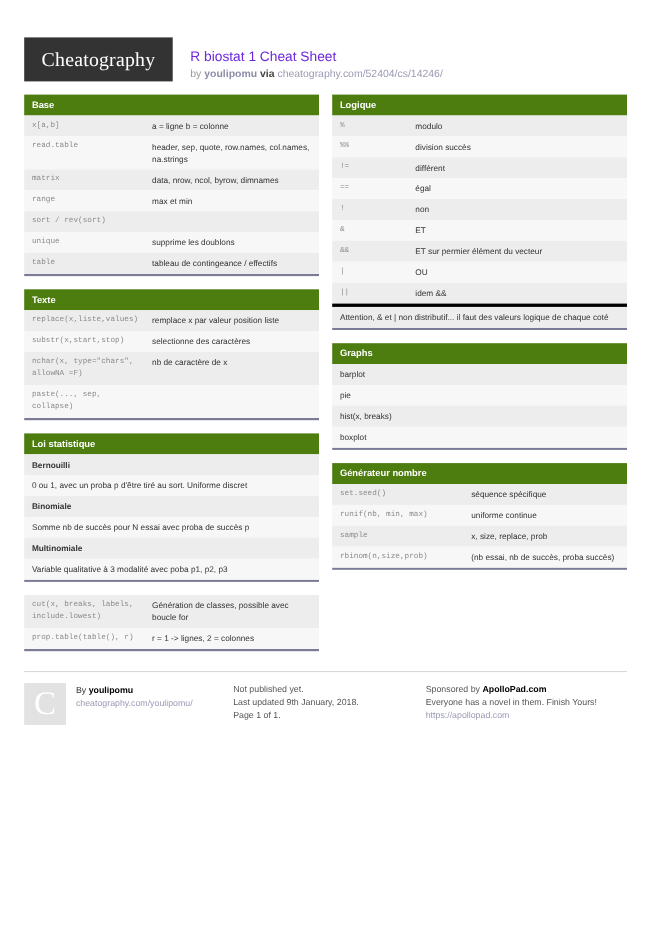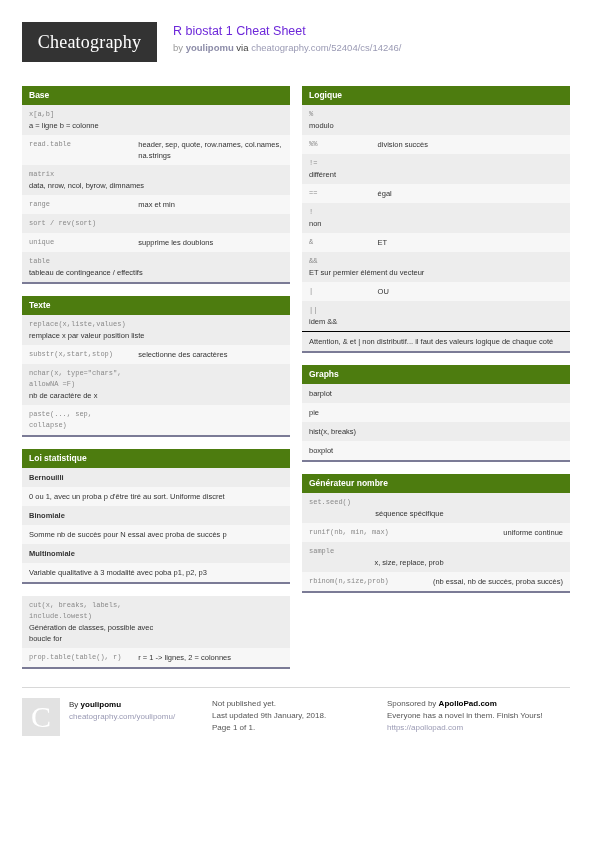--- a/index.html
+++ b/index.html
@@ -18,21 +18,21 @@
     width: 600px;
     height: 849px;
     box-sizing: border-box;
     padding: 22px 22px 0 22px;
     position: relative;
   }
 
   
   .header {
     display: flex;
-    align-items: flex-start;
+    align-items: flex-end;
     height: 52px;
     margin-bottom: 12px;
   }
   .logo-box {
     width: 135px;
     height: 40px;
     background: #333333;
     color: #ffffff;
     display: flex;
     align-items: center;
@@ -54,21 +54,21 @@
   }
   .byline {
     font-size: 9.5px;
     color: #999999;
     line-height: 12px;
   }
   .byline .author {
     color: #8c8ca8;
     font-weight: bold;
   }
-  .byline .via { color: #444444; font-weight: normal; margin-top: 45px; }
+  .byline .via { color: #444444; font-weight: bold; margin-top: 45px; }
   .byline .src { color: #9a9ab4; }
 
   
   .columns {
     display: flex;
     gap: 12px;
     align-items: flex-start;
   }
   .col {
     width: 268px;
@@ -89,21 +89,21 @@
     line-height: 11px;
   }
   .row {
     display: flex;
     align-items: flex-start;
     font-size: 7.5px;
     line-height: 11px;
     padding: 4px 7px;
     box-sizing: border-box;
   }
-  .row.odd  { background: #ededed; flex-direction: column; }
+  .row.odd  { background: #ededed; }
   .row.even { background: #f7f7f7; }
   .cell-code {
     font-family: "Liberation Mono", monospace;
     color: #8a8a8a;
     font-size: 7px;
     line-height: 11px;
     word-break: break-word;
   }
   .cell-text {
     color: #333333;
@@ -112,34 +112,34 @@
     word-break: break-word;
   }
   
   .row.two .cell-code { width: 43%; flex: none; padding-right: 6px; box-sizing: border-box; }
   .row.two .cell-text { width: 57%; flex: none; }
   
   .row.sym .cell-code { width: 27%; flex: none; }
   .row.sym .cell-text { width: 73%; flex: none; }
   
   .row.gen .cell-code { width: 47%; flex: none; padding-right: 6px; box-sizing: border-box; }
-  .row.gen .cell-text { width: 53%; flex: none; text-align: right; }
+  .row.gen .cell-text { width: 53%; flex: none; }
   .row.single .cell-text { width: 100%; }
   .row.head-sub {
     font-weight: bold;
     font-size: 7.5px;
     color: #333333;
   }
   .note-row {
     background: #ededed;
     font-size: 7.5px;
     line-height: 11px;
     padding: 4px 7px;
     color: #333333;
-    border-top: 1px solid #000000;
+    border-top: 3px solid #000000;
   }
 
   
   .footer {
     display: flex;
     margin-top: 6px;
     padding-top: 10px;
     border-top: 1px solid #d8d8d8;
     width: 548px;
   }

